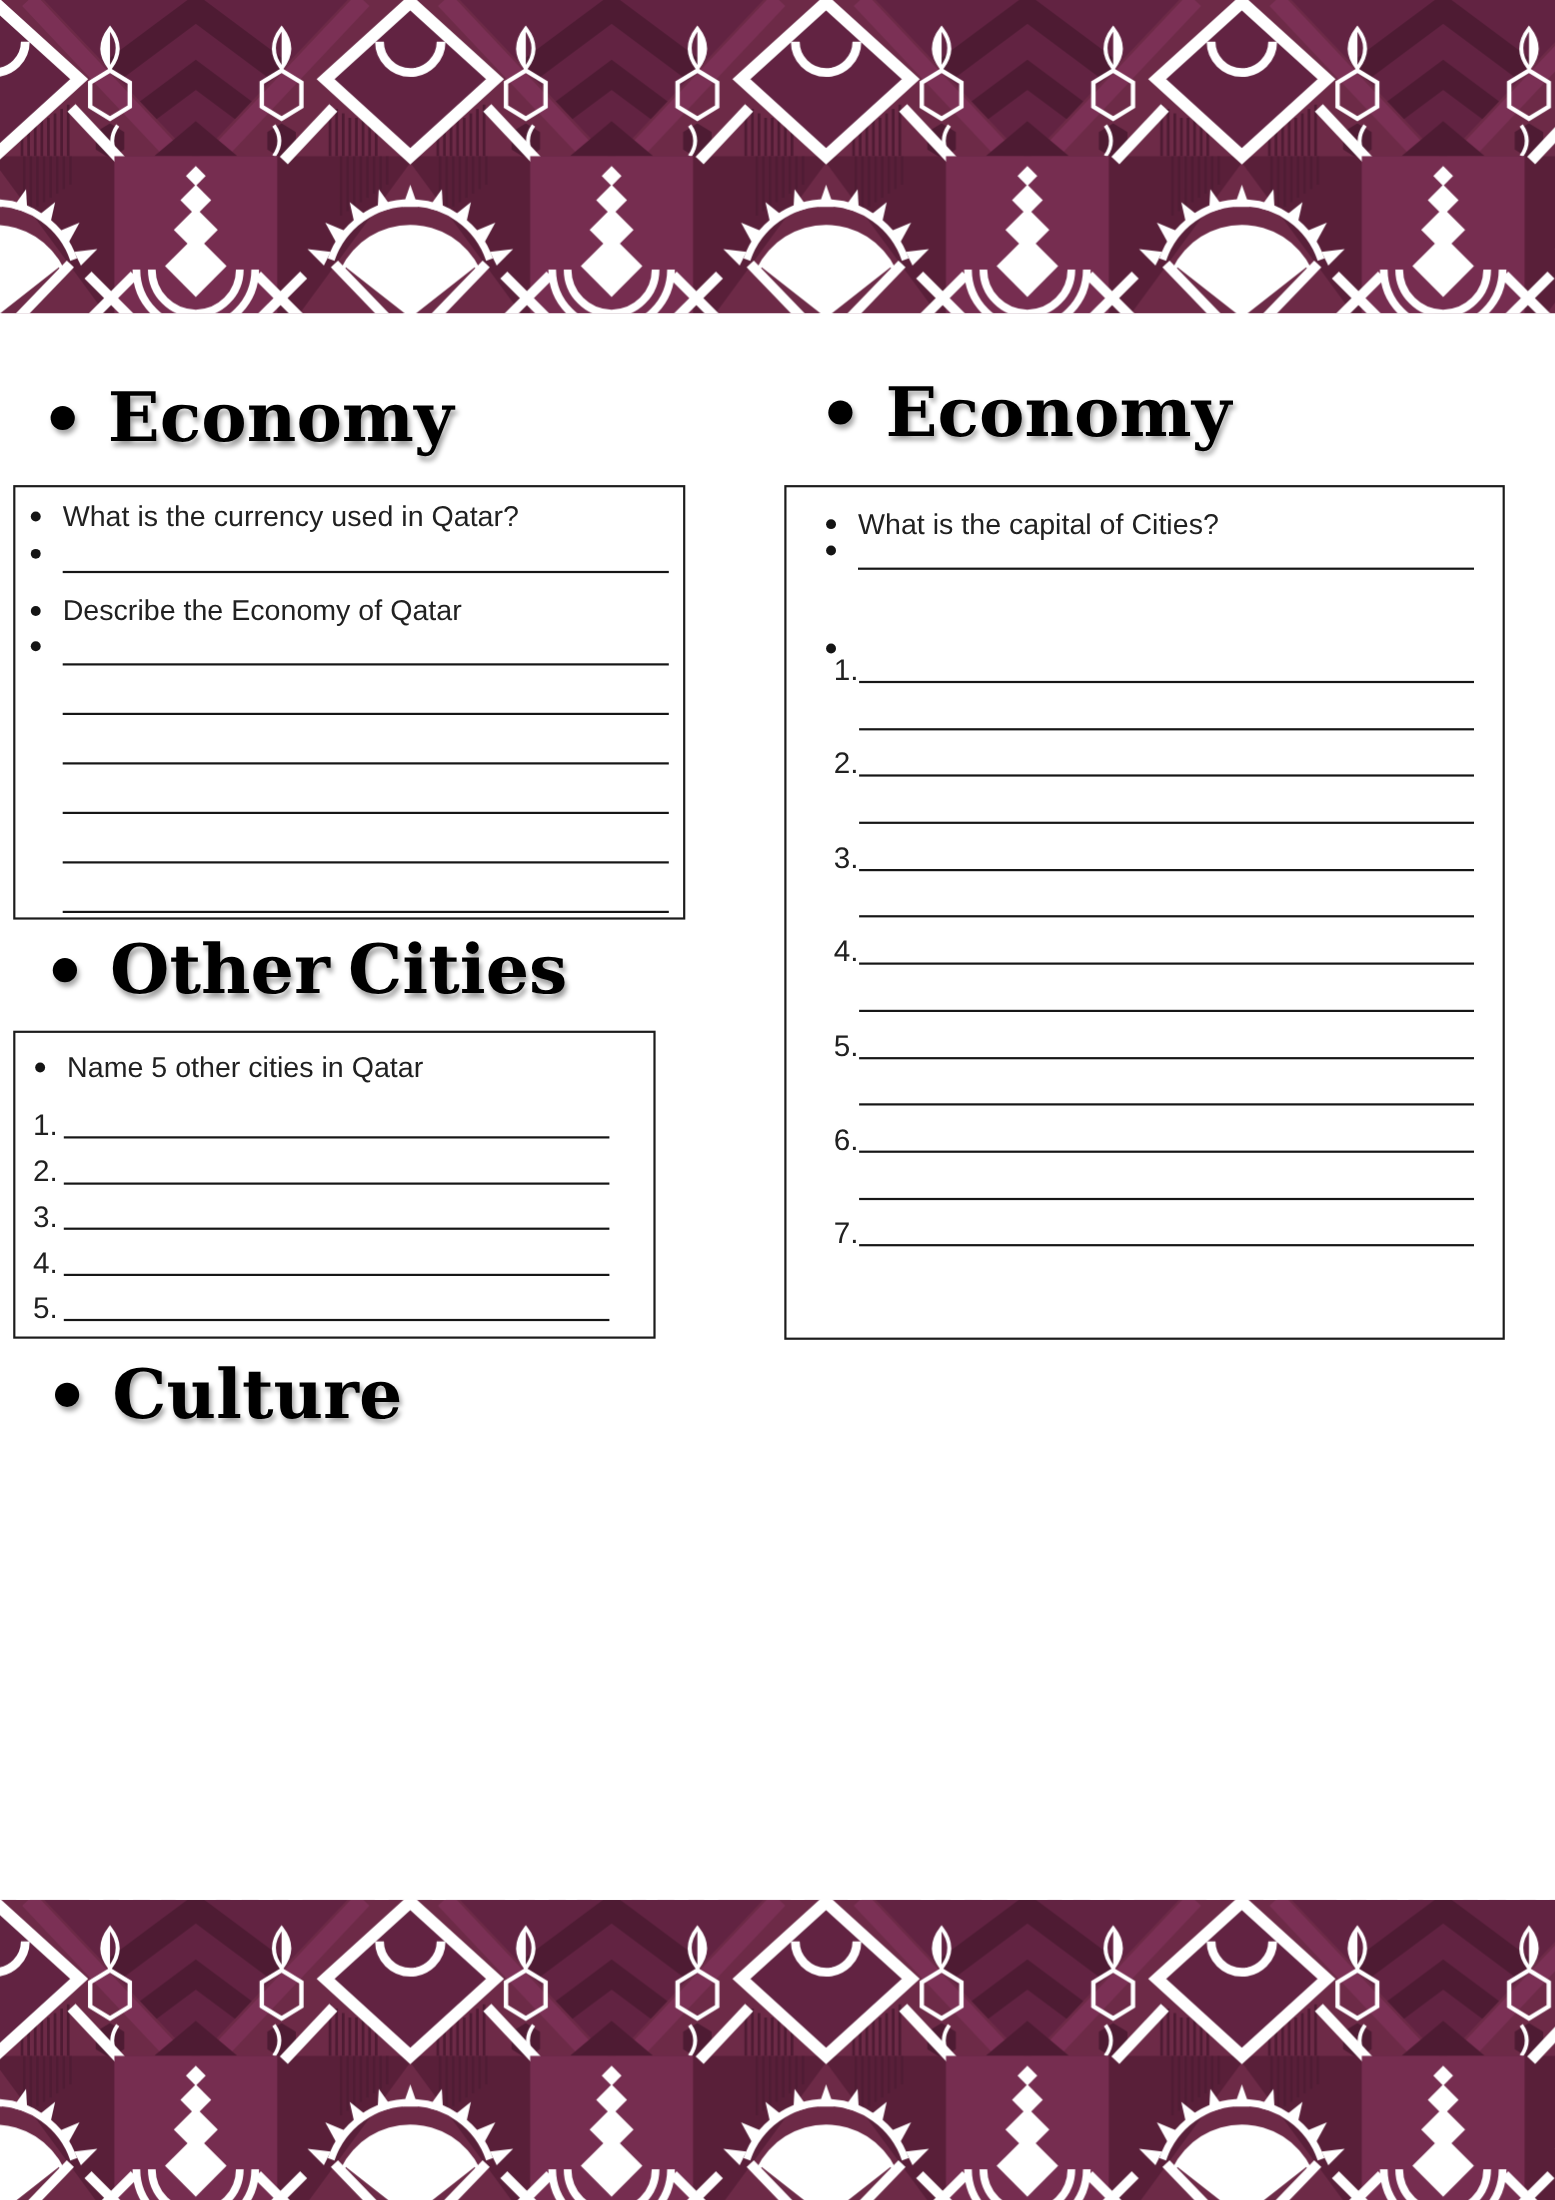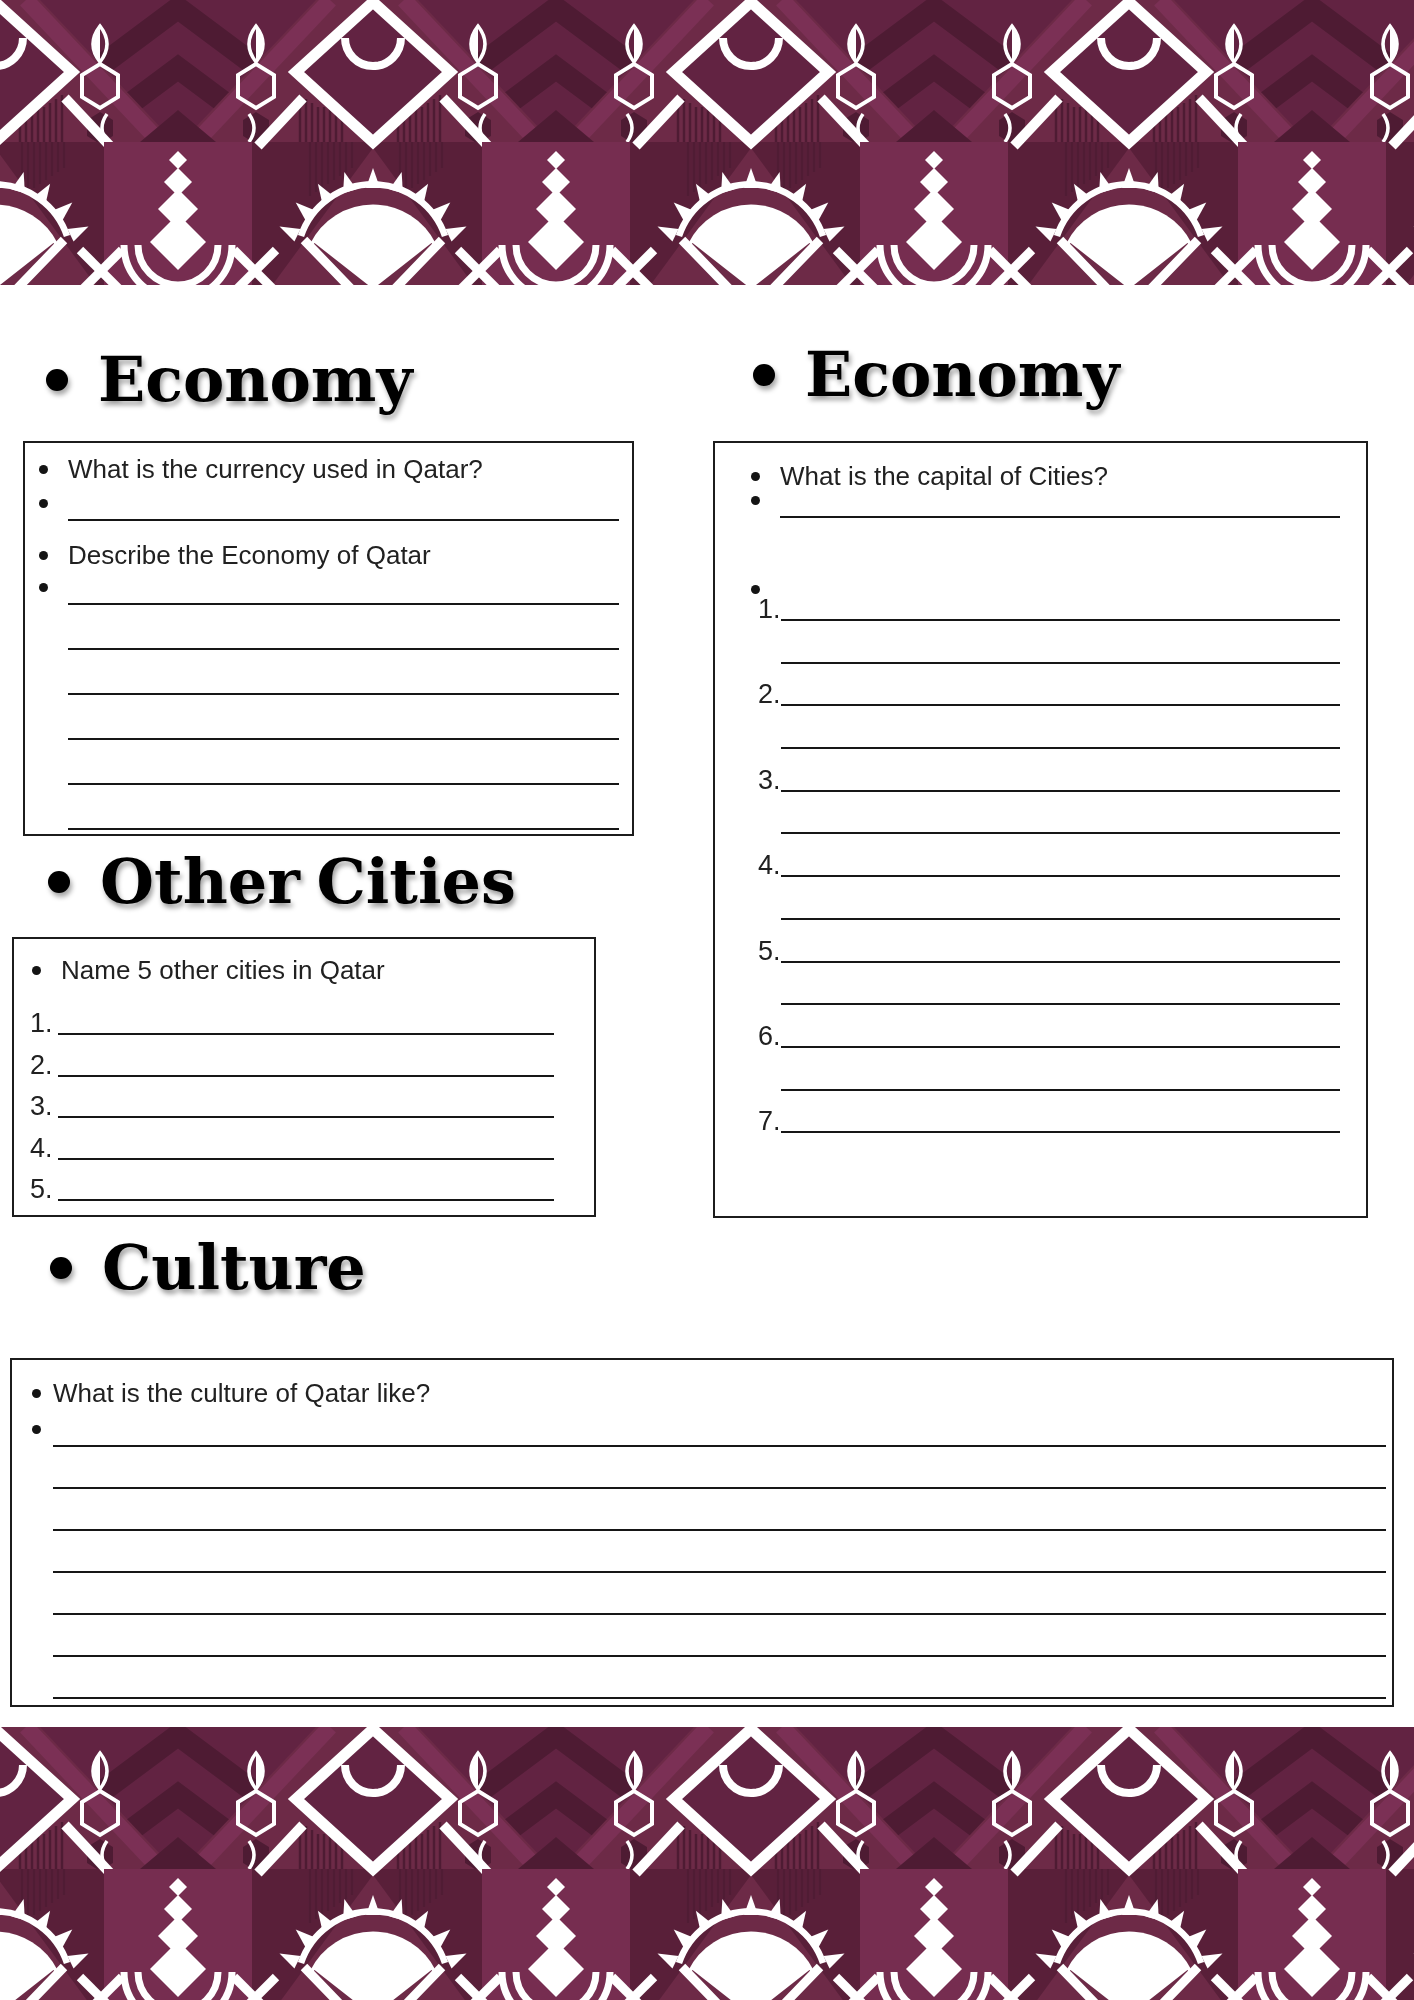--- a/index.html
+++ b/index.html
@@ -20,21 +20,21 @@
   .box{position:absolute;box-sizing:border-box;background:#fff;border:2px solid var(--box_border,#1c1c1c);}
   .qrow{display:flex;align-items:flex-start;}
   .dot{width:9px;height:9px;border-radius:50%;background:#141414;flex:none;margin-top:13px;}
   .qtext{font-size:26px;line-height:34px;color:var(--body_text,#212121);}
   .blankrow{display:flex;align-items:flex-end;}
   .blankrow .dot{margin-bottom:13px;margin-top:0;}
   .blank{flex:1;border-bottom:2.5px solid var(--line_color,#161616);}
   .wline{border-bottom:2.5px solid var(--line_color,#161616);}
 
   
-  .box-economy{left:23px;top:441px;width:611px;height:395px;padding:0 13px 0 14px;}
+  .box-economy{left:12px;top:441px;width:611px;height:395px;padding:0 13px 0 14px;}
   .box-economy .qrow.first{margin-top:9px;}
   .box-economy .blankrow.b1{height:35px;}
   .box-economy .qrow.second{margin-top:17px;}
   .box-economy .blankrow.b2{height:33px;}
   .box-economy .dot{margin-right:20px;}
   .box-economy .wline{height:43px;margin-left:29px;}
 
   
   .box-other{left:12px;top:937px;width:584px;height:280px;padding:0 40px 0 14px;}
   .box-other .qrow{margin-top:14px;}
@@ -280,34 +280,18 @@
       <span class="onum">5.</span>
       <span class="oline"></span>
     </div>
   </div>
 
   <div class="heading" style="left:50px;top:1228px;">
     <span class="hdot"></span>
     <span class="htxt">Culture</span>
   </div>
 
-  <div class="box box-culture">
-    <div class="qrow">
-      <span class="dot"></span>
-      <span class="qtext">What is the culture of Qatar like?</span>
-    </div>
-    <div class="blankrow">
-      <span class="dot"></span>
-      <span class="blank"></span>
-    </div>
-    <div class="wline"></div>
-    <div class="wline"></div>
-    <div class="wline"></div>
-    <div class="wline"></div>
-    <div class="wline"></div>
-    <div class="wline"></div>
-  </div>
 
   <svg class="border-svg border-bottom" width="1414" height="273" viewBox="0 0 1414 273" aria-hidden="true">
     <rect width="1414" height="273" fill="url(#qpat)"></rect>
   </svg>
 
 </div>
 
 </body></html>

